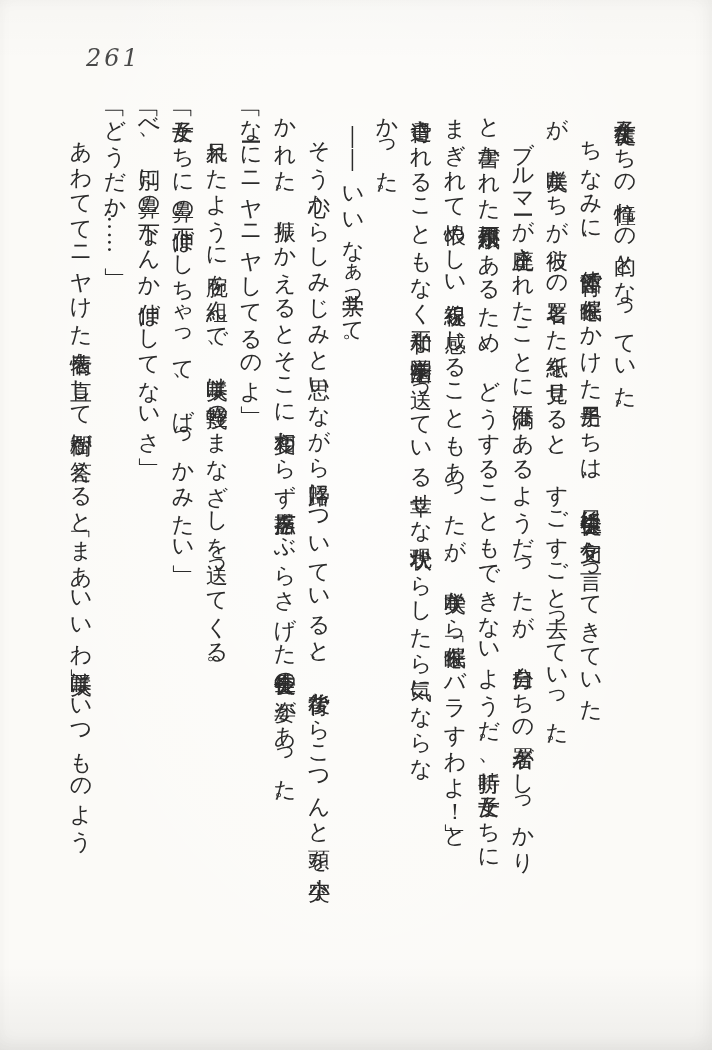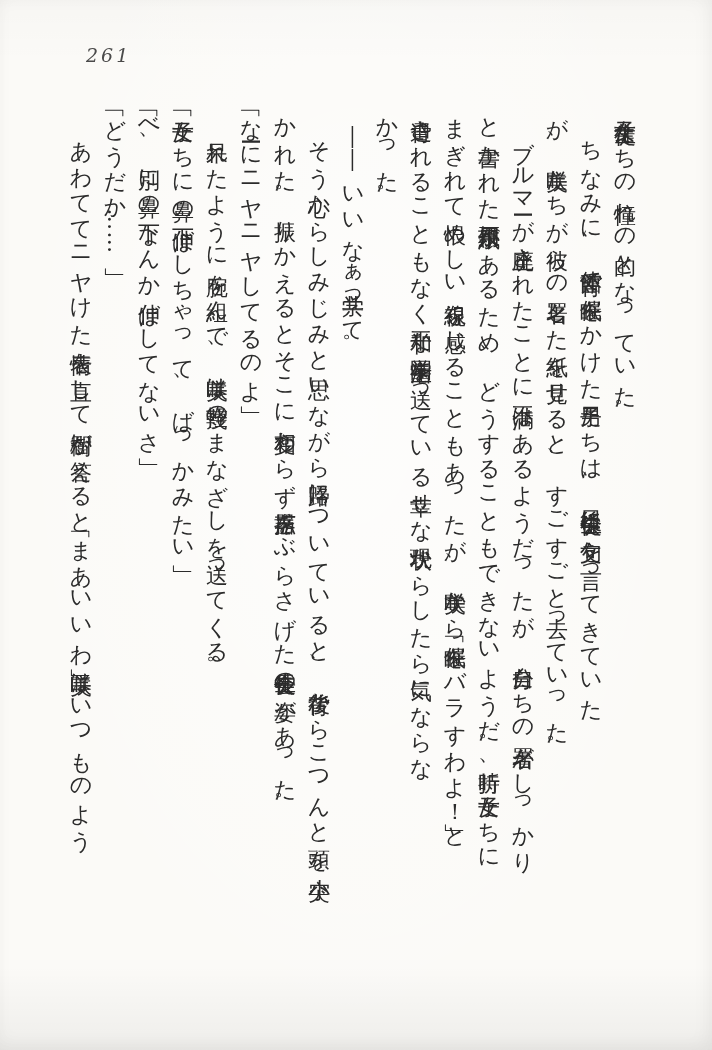--- a/index.html
+++ b/index.html
@@ -19,21 +19,21 @@
     box-shadow:
       inset -6px 0 18px rgba(0,0,0,0.03),
       inset 0 -8px 16px rgba(0,0,0,0.03);
     overflow: hidden;
     font-family: "DejaVu Serif", "Liberation Serif", serif;
   }
   .page-number {
     position: absolute;
     top: 44px;
     left: 86px;
-    font-size: 19px;
+    font-size: 24px;
     font-style: italic;
     letter-spacing: 3px;
     color: #4a4a4a;
   }
   .text-block {
     position: absolute;
     top: 103px;
     right: 70px;
     height: 884px;
     writing-mode: vertical-rl;

